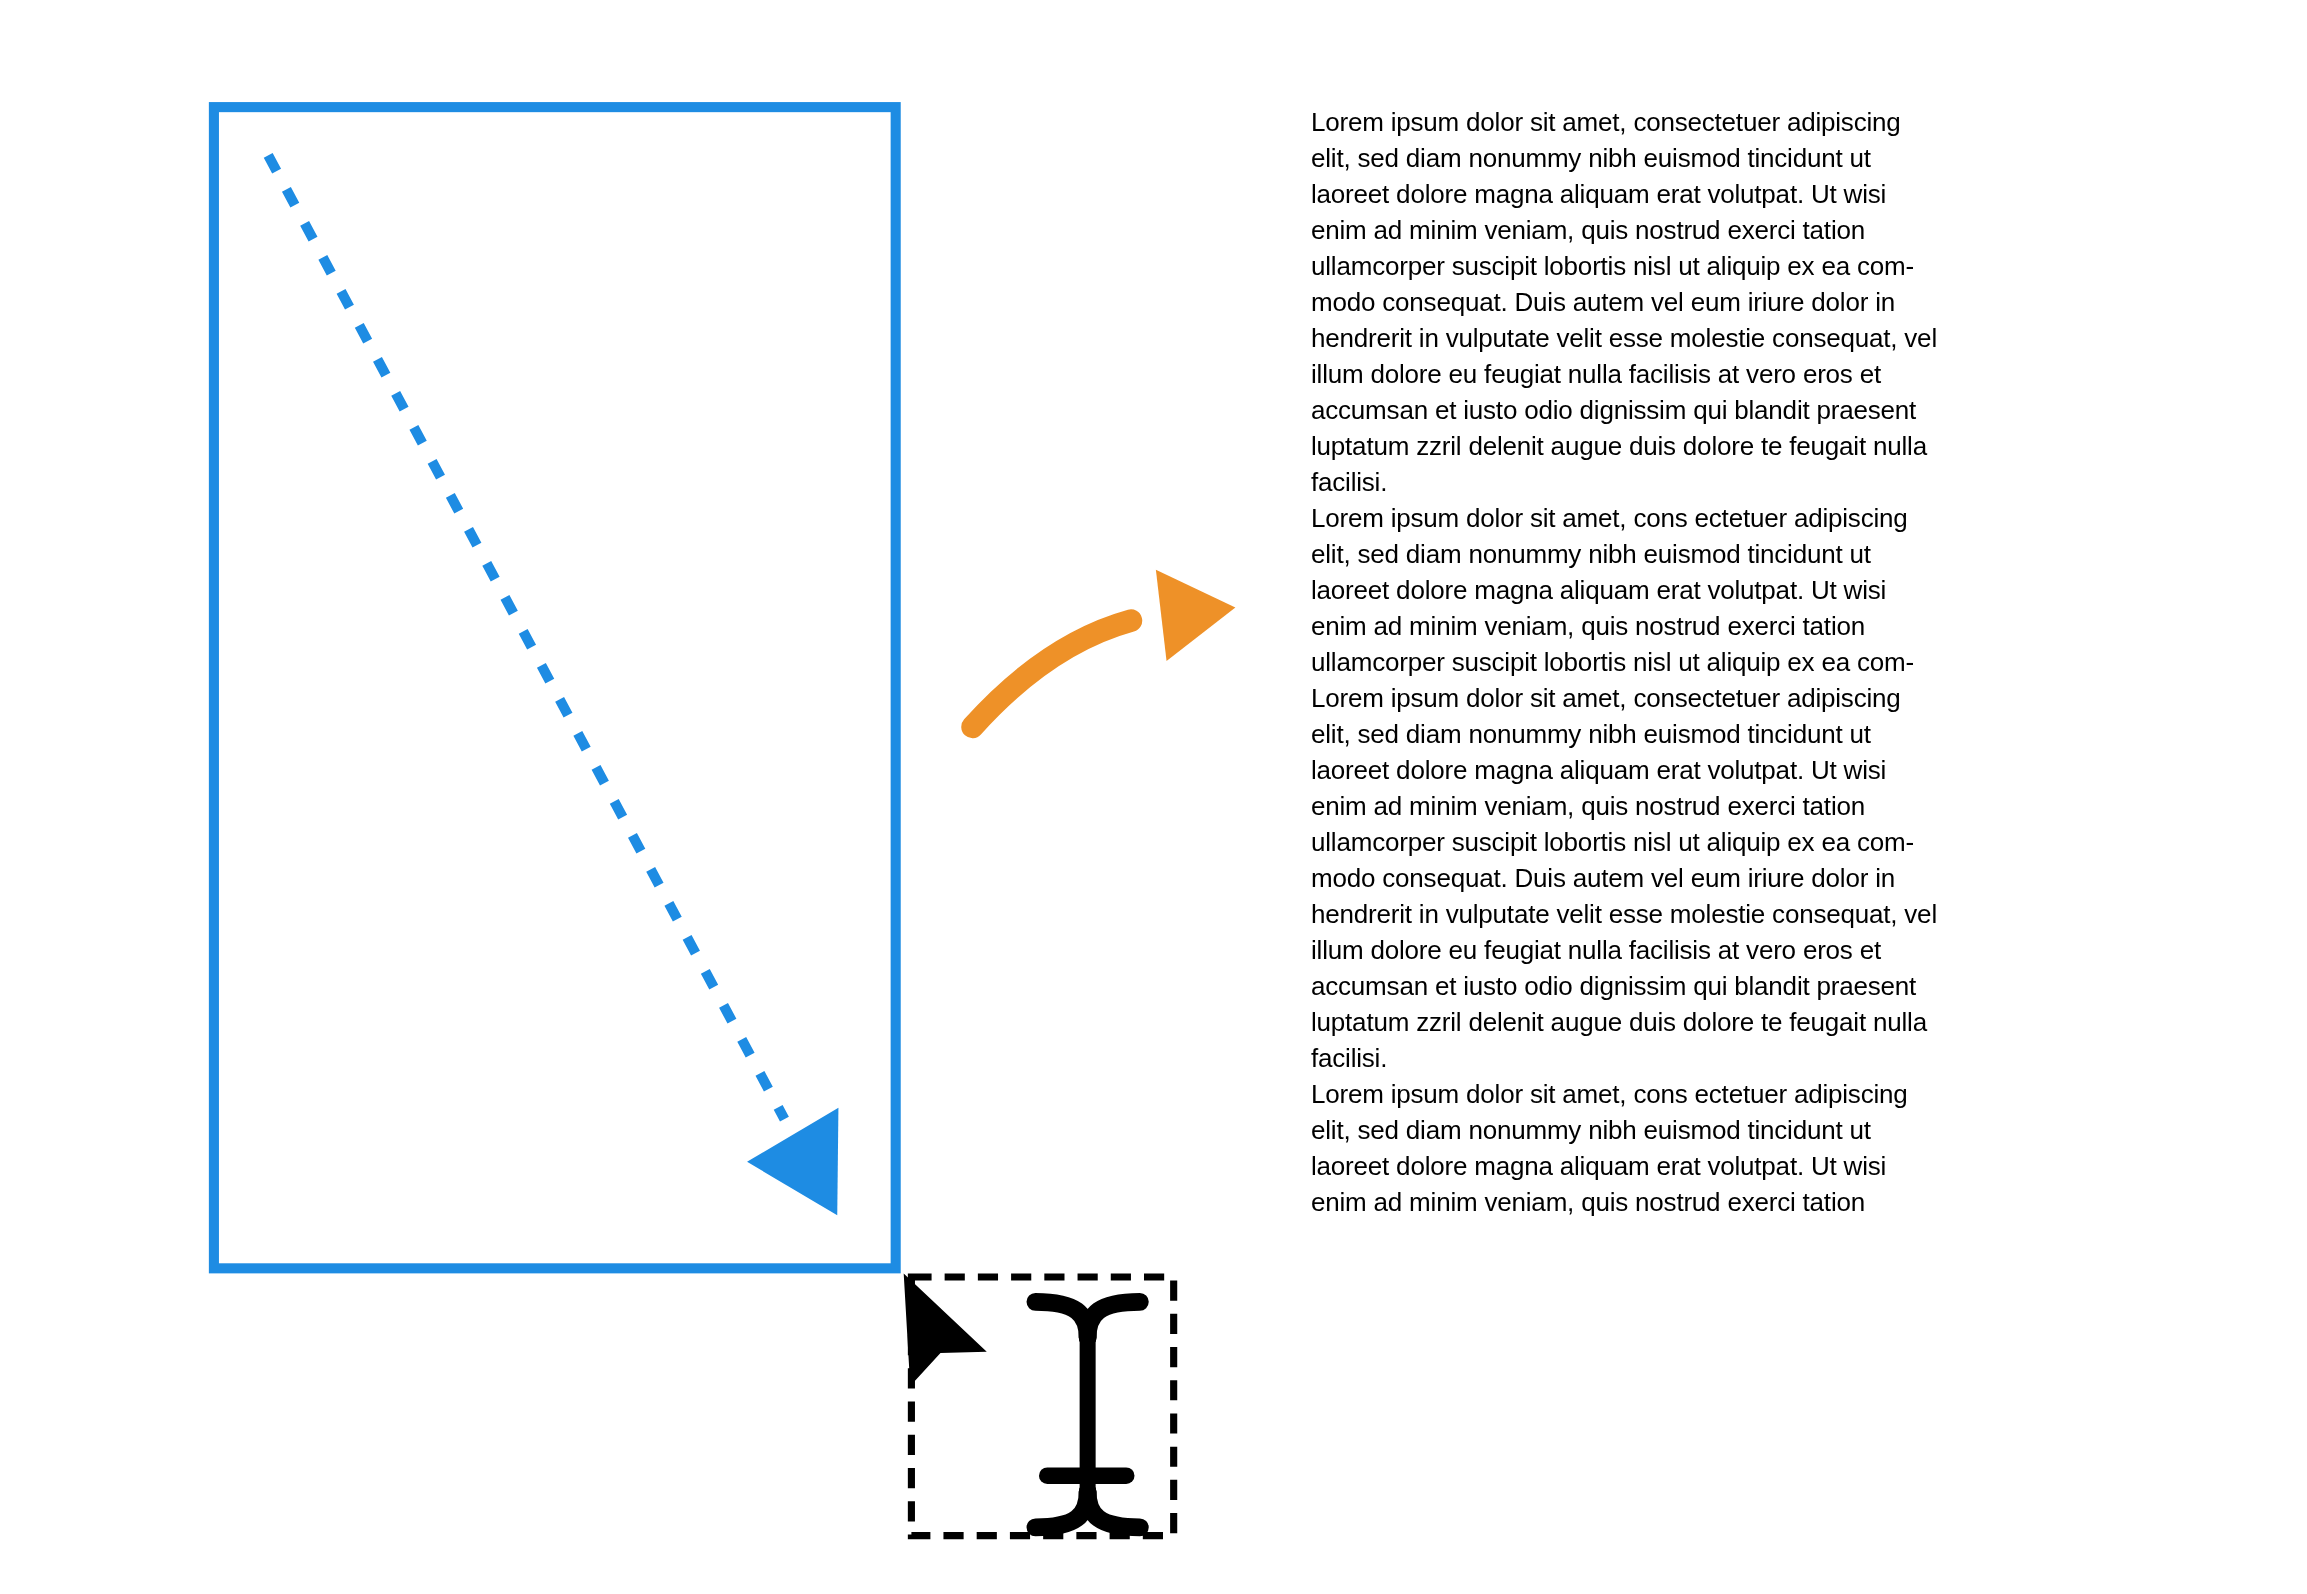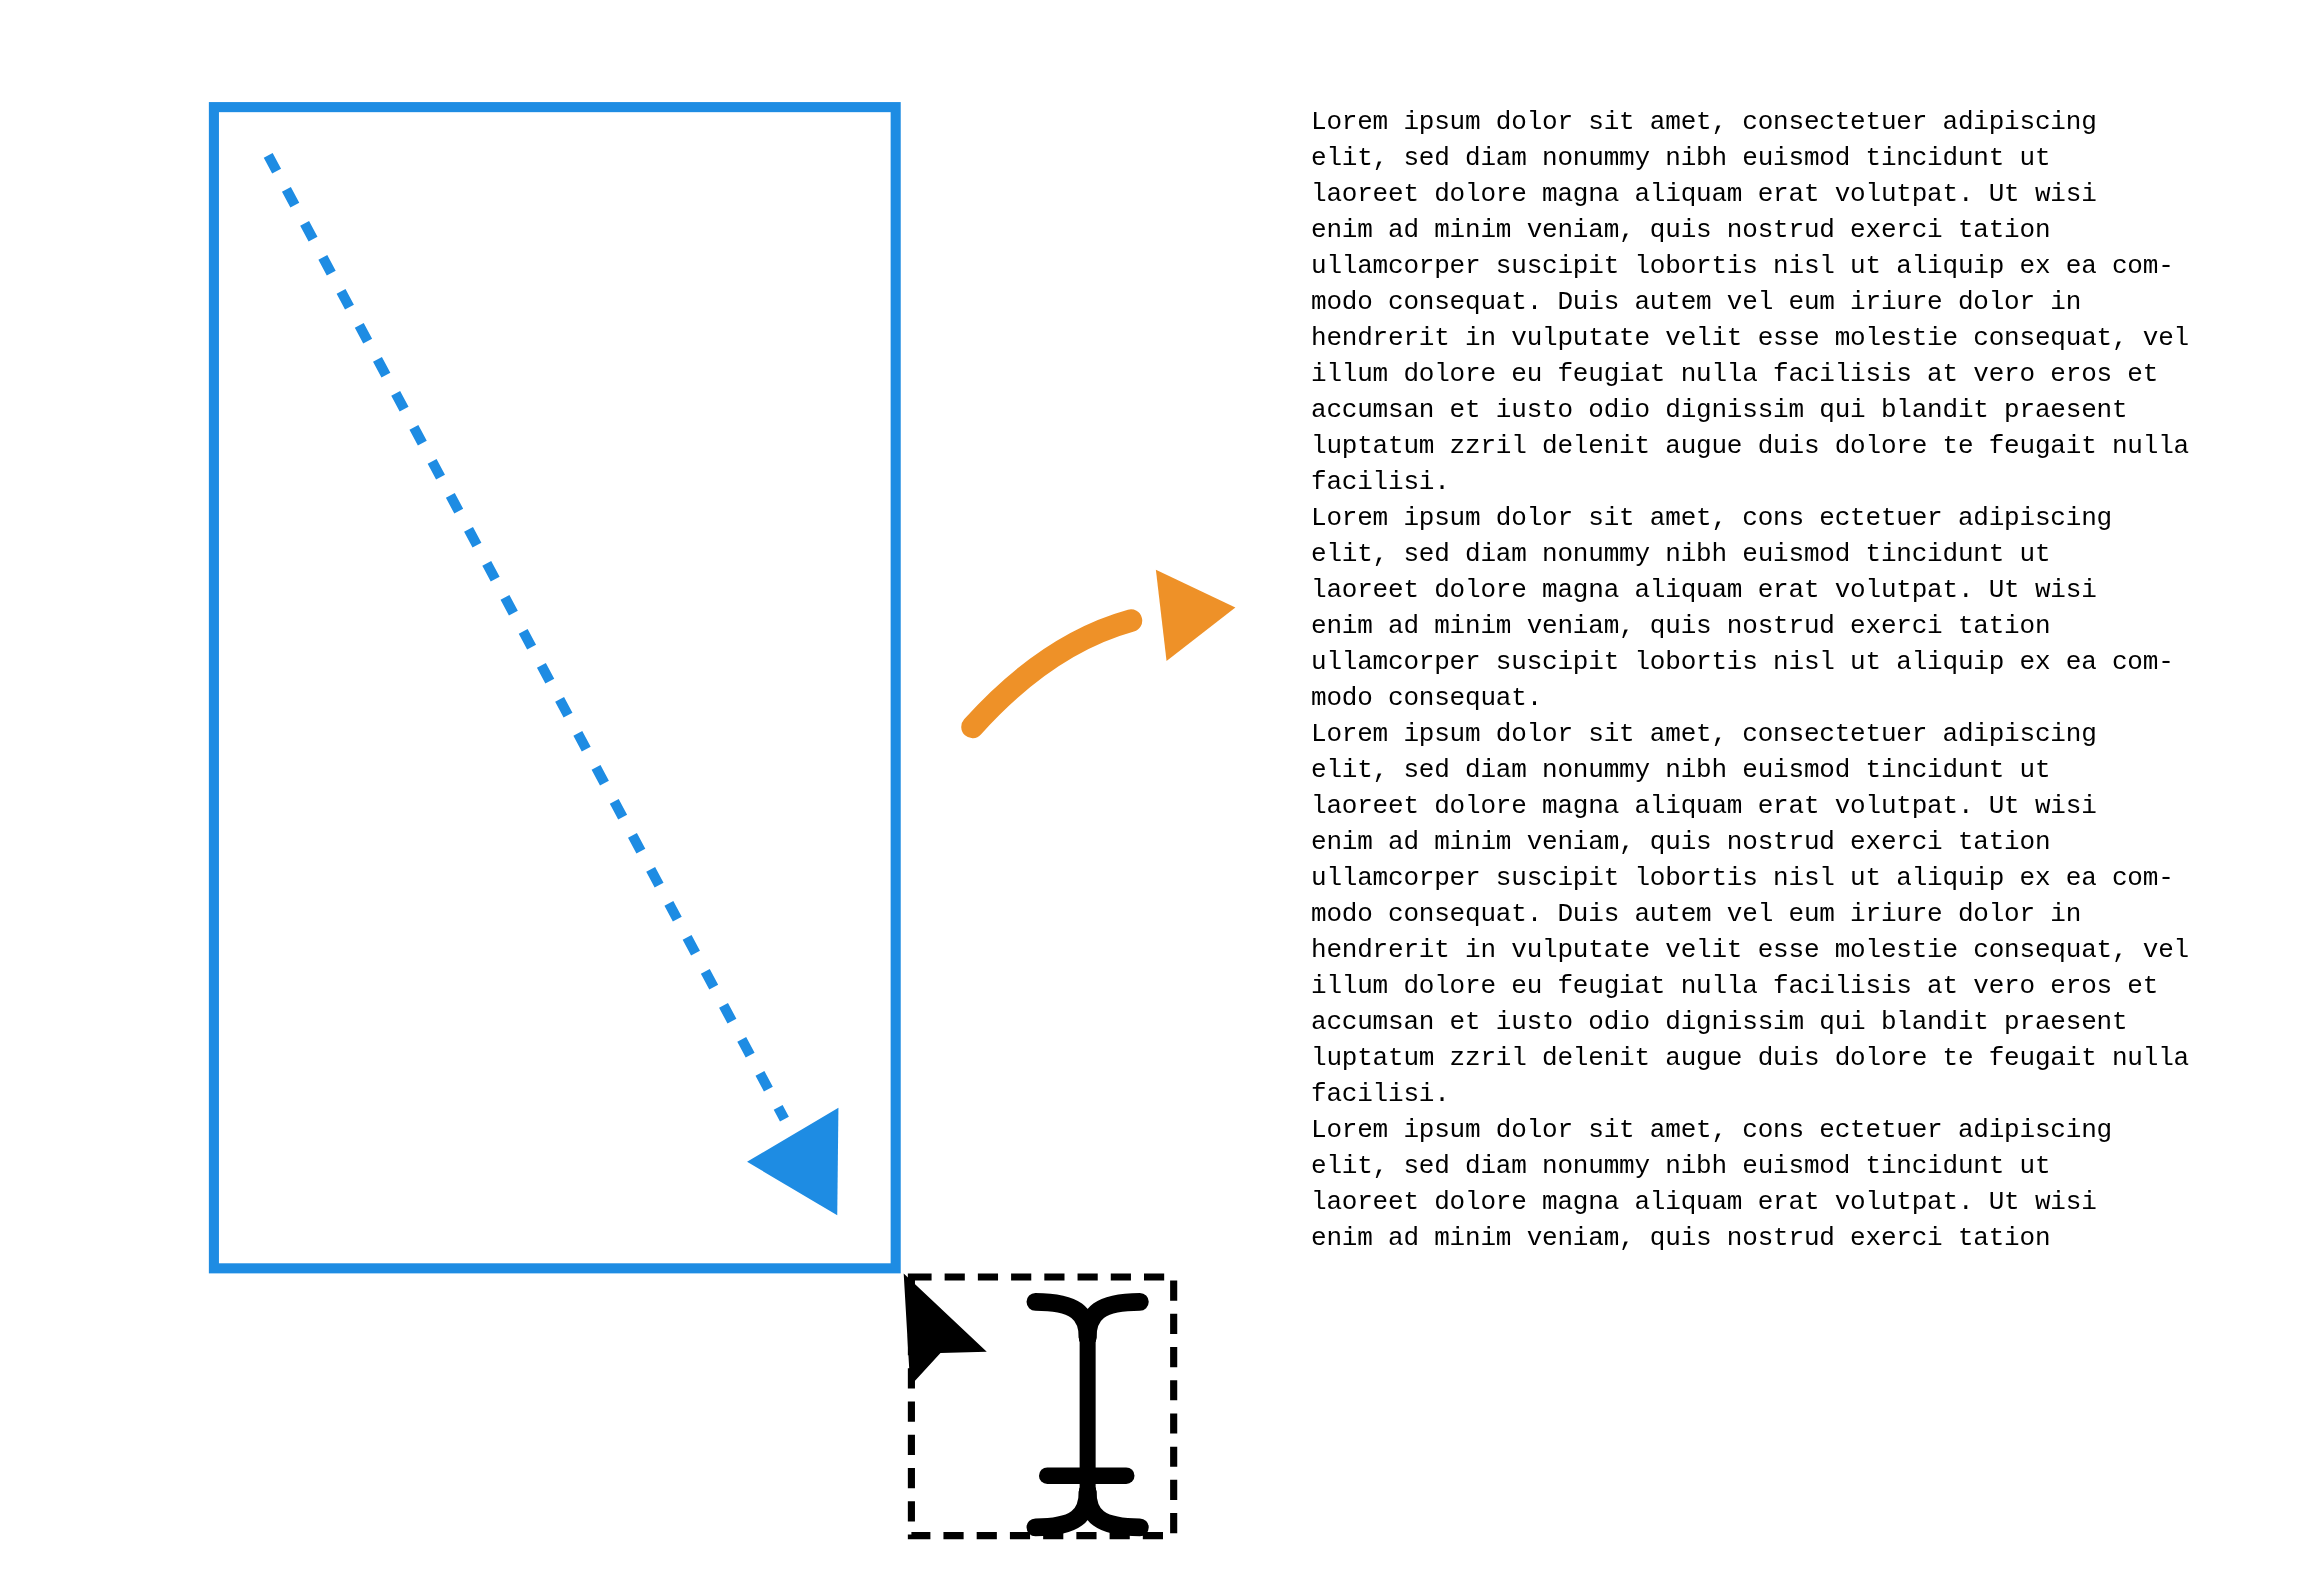--- a/index.html
+++ b/index.html
@@ -30,21 +30,20 @@
     top: 104px;
     width: 748px;
     color: #000000;
     font-size: 26px;
     line-height: 36px;
     letter-spacing: -0.2px;
     font-weight: 400;
   }
   .lorem .line {
     white-space: nowrap;
-    font-family: Liberation Mono, monospace;
   }
 </style>
 </head>
 <body>
 
 <div class="stage">
 
   <svg class="art" viewBox="0 0 3888 2688">
 
     <rect x="360.5" y="180.5" width="1149" height="1957" fill="none" stroke-width="17" stroke="#1E8CE3"></rect>
@@ -83,21 +82,20 @@
         <div class="line">accumsan et iusto odio dignissim qui blandit praesent</div>
         <div class="line">luptatum zzril delenit augue duis dolore te feugait nulla</div>
         <div class="line">facilisi.</div>
       </div>
     <div>
         <div class="line">Lorem ipsum dolor sit amet, cons ectetuer adipiscing</div>
         <div class="line">elit, sed diam nonummy nibh euismod tincidunt ut</div>
         <div class="line">laoreet dolore magna aliquam erat volutpat. Ut wisi</div>
         <div class="line">enim ad minim veniam, quis nostrud exerci tation</div>
         <div class="line">ullamcorper suscipit lobortis nisl ut aliquip ex ea com-</div>
-        <div class="line">modo consequat.</div>
       </div>
     <div>
         <div class="line">Lorem ipsum dolor sit amet, consectetuer adipiscing</div>
         <div class="line">elit, sed diam nonummy nibh euismod tincidunt ut</div>
         <div class="line">laoreet dolore magna aliquam erat volutpat. Ut wisi</div>
         <div class="line">enim ad minim veniam, quis nostrud exerci tation</div>
         <div class="line">ullamcorper suscipit lobortis nisl ut aliquip ex ea com-</div>
         <div class="line">modo consequat. Duis autem vel eum iriure dolor in</div>
         <div class="line">hendrerit in vulputate velit esse molestie consequat, vel</div>
         <div class="line">illum dolore eu feugiat nulla facilisis at vero eros et</div>

